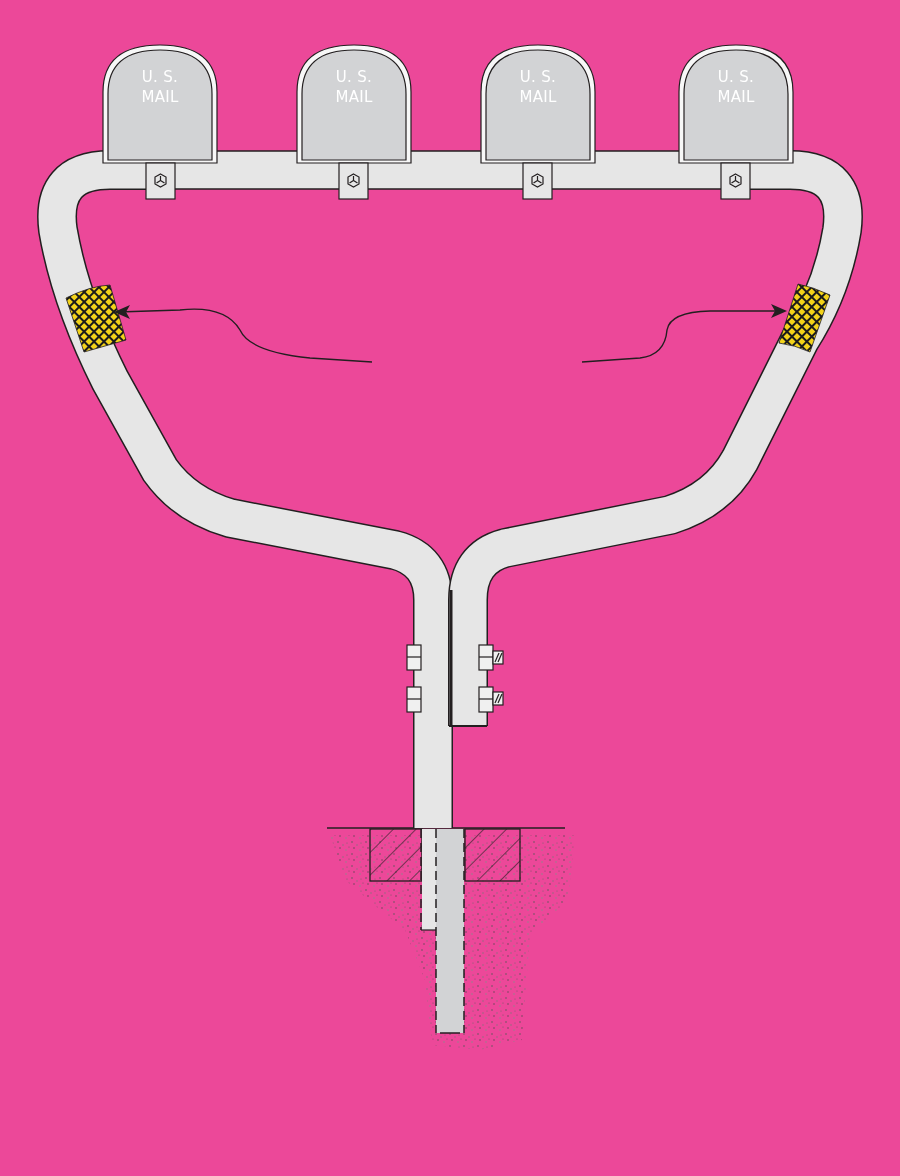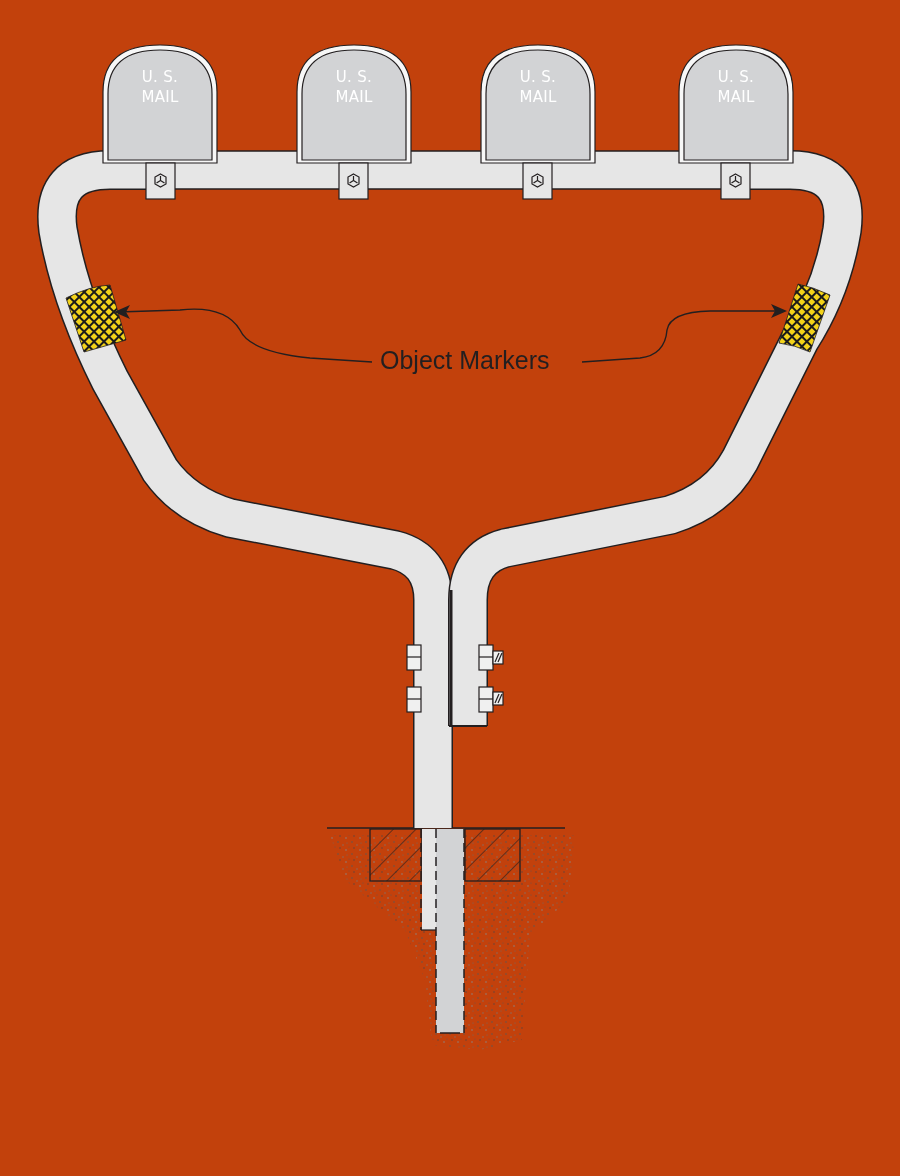--- a/index.html
+++ b/index.html
@@ -1,16 +1,16 @@
 <!DOCTYPE html>
 <html><head>
 <meta charset="utf-8">
 <style>
   html,body{margin:0;padding:0;background:#f7f7f7;}
-  #stage{position:relative;width:900px;height:1176px;overflow:hidden;background:#c2410c;}
+  #stage{position:relative;width:900px;height:1176px;overflow:hidden;background:#ec4899;}
   svg{position:absolute;left:0;top:0;}
   .mail-label{position:absolute;width:100px;text-align:center;color:#ffffff;font-family:"DejaVu Sans",sans-serif;font-size:15px;line-height:20px;letter-spacing:0.3px;}
   .callout{position:absolute;left:380px;top:346px;font-family:"Liberation Sans",sans-serif;font-size:25px;color:#231f20;white-space:nowrap;}
 </style>
 </head>
 <body>
 
 <div id="stage">
 <svg width="900" height="1176" viewBox="0 0 900 1176">
   <defs>
@@ -142,14 +142,13 @@
 </div>
 <div class="mail-label" style="left:488px;top:67px;">
   <div>U. S.</div>
   <div>MAIL</div>
 </div>
 <div class="mail-label" style="left:686px;top:67px;">
   <div>U. S.</div>
   <div>MAIL</div>
 </div>
 
-<div class="callout">Object Markers</div>
 </div>
 
 </body></html>

